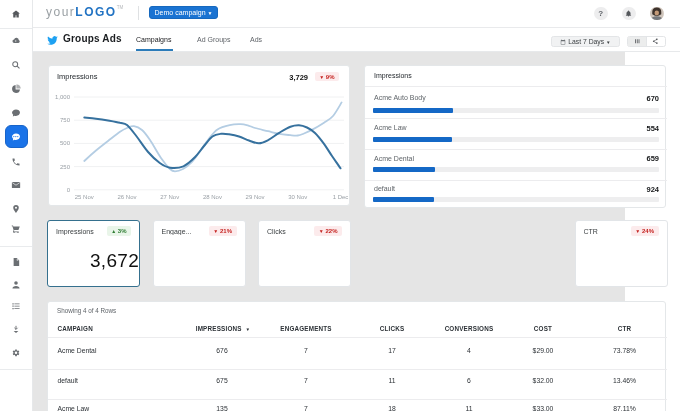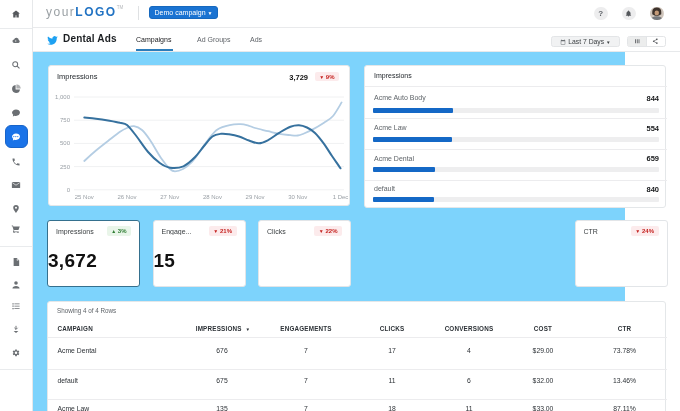--- a/index.html
+++ b/index.html
@@ -12,29 +12,29 @@
   .sic { position:absolute; left:50%; transform:translate(-50%,-50%); width:9.5px; height:9.5px; }
   .sic svg { display:block; width:9.5px; height:9.5px; }
   #sidebar .sdiv { position:absolute; left:0; width:32px; height:0; border-top:1px solid #e9ebed; }
   
   #top { position:absolute; left:33px; top:0; width:647px; height:28px; background:#fff;
     border-bottom:1px solid #e9eaec; z-index:4; }
   #hdr2 { position:absolute; left:33px; top:28px; width:647px; height:24px; background:#fff;
     border-bottom:1px solid #e7e9eb; z-index:4; }
   
   #content { position:absolute; left:33px; top:52px; width:592px; height:359px;
-    background:#7dd3fc; }
+    background:#e5e5e5; }
   .card { position:absolute; background:#fff; border:1px solid #e4e7e9; border-radius:3px; }
   
   .kpi { position:absolute; top:168px; width:93px; height:67px; background:#fff;
     border:1px solid #e2e5e8; border-radius:3px; }
   .kpi .lbl { position:absolute; left:8px; top:7px; font-size:7px; color:#3c4043;
      white-space:nowrap; max-width:46px; overflow:hidden; text-overflow:ellipsis; }
-  .kpi .val { position:absolute; left:0; right:0; top:29px; text-align:left;
-     font-size:19px; font-weight:bold; color:#111; letter-spacing:0.3px; }
+  .kpi .val { position:absolute; left:0; right:0; top:29px; text-align:right;
+     font-size:19px; font-weight:normal; color:#111; letter-spacing:0.3px;padding-left:40px; }
   .badge { position:absolute; right:8px; top:5px; font-size:6px; font-weight:bold;
      padding:2px 4.5px 1.5px; border-radius:2px; line-height:1; }
   .bg { color:#2e7d32; background:#e9f5e9; }
   .br { color:#c5221f; background:#fcebec; }
   .tri { font-size:5px; }
   .hc { transform:translateX(-50%); font-weight:bold; font-size:6.3px; letter-spacing:0.2px; white-space:nowrap; }
   .cc { transform:translateX(-50%); white-space:nowrap; }
 </style>
 </head>
 <body>
@@ -162,21 +162,21 @@
       <path d="M4 9 Q4 1 12 1 Q20 1 20 9 L20 13 Q16 16 12 16 Q8 16 4 13 Z" fill="#3d322b"></path>
       <ellipse cx="12" cy="10.5" rx="4" ry="4.4" fill="#c49a77"></ellipse>
       <path d="M1 24c0-5 5-7.5 11-7.5s11 2.5 11 7.5z" fill="#75787c"></path>
     </svg>
   </div>
 </div>
 <div id="hdr2">
   <svg viewBox="0 0 24 24" class="abs" style="left:14px; top:7px; width:11px; height:11px;" fill="#1da1f2">
       <path d="M23.6 4.8a9.4 9.4 0 0 1-2.7.75 4.7 4.7 0 0 0 2.1-2.6c-.93.55-1.96.94-3 1.15a4.7 4.7 0 0 0-8.1 4.3A13.4 13.4 0 0 1 2.2 3.5a4.7 4.7 0 0 0 1.46 6.3 4.6 4.6 0 0 1-2.13-.59v.06a4.72 4.72 0 0 0 3.77 4.62 4.8 4.8 0 0 1-2.12.08 4.72 4.72 0 0 0 4.4 3.27 9.45 9.45 0 0 1-5.85 2A9.7 9.7 0 0 1 .6 19.2a13.3 13.3 0 0 0 7.22 2.12c8.67 0 13.4-7.18 13.4-13.4v-.61a9.6 9.6 0 0 0 2.36-2.44z"></path>
     </svg>
-  <div class="abs" style="left:30px; top:5px; font-size:10px; font-weight:bold; color:#1b1e21; letter-spacing:0.2px;">Dental Ads</div>
+  <div class="abs" style="left:30px; top:5px; font-size:10px; font-weight:bold; color:#1b1e21; letter-spacing:0.2px;">Groups Ads</div>
   <div class="abs" style="left:103px; top:7.5px; font-size:7px; color:#202124;">Campaigns</div>
   <div class="abs" style="left:103px; top:21px; width:37px; height:2px; background:#2b7bb9;"></div>
   <div class="abs" style="left:164px; top:7.5px; font-size:7px; color:#5f6368;">Ad Groups</div>
   <div class="abs" style="left:217px; top:7.5px; font-size:7px; color:#5f6368;">Ads</div>
 
   <div class="abs" style="left:518px; top:8px; width:69px; height:11px; background:#f1f2f3;
       border:1px solid #e3e5e7; border-radius:2.5px; color:#3c4043; font-size:6.8px; line-height:9.5px; text-align:center;">
       <svg viewBox="0 0 24 24" style="width:6px;height:6px;vertical-align:-0.5px" fill="#6b6f73">
         <path d="M19 4h-1V2h-2v2H8V2H6v2H5a2 2 0 0 0-2 2v14a2 2 0 0 0 2 2h14a2 2 0 0 0 2-2V6a2 2 0 0 0-2-2zm0 16H5V9h14z"></path>
       </svg>
@@ -223,53 +223,52 @@
       </g>
       <path d="M35.3,95.0 C37.2,93.2 43.0,87.8 47.0,84.5 C51.0,81.2 55.0,78.1 59.0,75.0 C63.0,71.9 67.8,68.0 71.0,65.8 C74.2,63.6 75.7,62.9 78.0,62.0 C80.3,61.1 82.5,59.9 85.0,60.2 C87.5,60.5 90.3,61.7 93.0,64.0 C95.7,66.3 97.8,69.3 101.0,74.0 C104.2,78.7 108.7,87.2 112.0,92.0 C115.3,96.8 118.7,100.8 121.0,103.0 C123.3,105.2 123.8,105.3 126.0,105.3 C128.2,105.3 131.2,104.5 134.0,103.0 C136.8,101.5 140.0,99.2 143.0,96.0 C146.0,92.8 149.2,87.9 152.0,84.0 C154.8,80.1 157.2,75.9 160.0,72.5 C162.8,69.1 165.1,65.6 168.5,63.4 C171.9,61.2 176.8,60.0 180.7,59.1 C184.5,58.2 188.4,58.1 191.6,58.2 C194.8,58.3 197.6,59.2 200.0,59.8 C202.4,60.4 202.9,61.1 206.1,62.0 C209.3,62.9 215.1,64.2 219.1,65.2 C223.1,66.2 226.5,67.2 230.2,67.9 C233.9,68.6 238.3,68.9 241.4,69.2 C244.5,69.5 246.5,69.8 248.8,69.5 C251.1,69.2 252.5,68.5 255.0,67.5 C257.5,66.5 260.5,65.2 263.8,63.4 C267.1,61.6 271.6,58.9 275.0,56.7 C278.4,54.5 281.1,53.4 284.0,50.0 C286.9,46.6 291.2,38.7 292.6,36.4" fill="none" stroke="#b4cde3" stroke-width="1.8" stroke-linecap="round"></path>
       <path d="M35.3,51.5 C37.2,51.7 43.0,52.2 47.0,52.7 C51.0,53.2 55.0,53.8 59.0,54.5 C63.0,55.2 67.8,56.0 71.0,56.8 C74.2,57.5 75.3,56.8 78.0,59.0 C80.7,61.2 83.8,65.5 87.3,70.0 C90.8,74.5 95.2,81.5 99.1,86.0 C103.0,90.5 107.1,94.4 110.8,97.0 C114.5,99.6 117.1,101.2 121.0,101.7 C124.9,102.2 130.2,102.1 134.4,100.3 C138.6,98.5 142.7,94.4 146.1,91.0 C149.5,87.6 152.1,83.4 155.0,80.0 C157.9,76.6 160.6,72.5 163.4,70.5 C166.2,68.5 169.2,68.2 172.0,67.8 C174.8,67.4 177.0,67.8 180.0,68.3 C183.0,68.8 186.7,69.5 190.0,70.5 C193.3,71.5 196.7,73.4 200.0,74.5 C203.3,75.6 206.8,77.4 210.0,77.3 C213.2,77.2 215.7,75.8 219.1,74.1 C222.5,72.3 226.5,69.0 230.2,66.8 C233.9,64.6 238.1,62.0 241.4,60.7 C244.7,59.4 247.2,59.1 250.0,59.2 C252.8,59.3 255.3,60.2 258.0,61.5 C260.7,62.8 263.2,64.3 266.0,67.0 C268.8,69.7 272.2,74.1 275.0,77.9 C277.8,81.7 280.2,85.9 283.0,90.0 C285.8,94.1 290.1,100.2 291.5,102.3" fill="none" stroke="#36719e" stroke-width="2" stroke-linecap="round"></path>
     </svg>
   </div>
 
   <div class="card" style="left:331px; top:13px; width:302px; height:143px;">
     <div class="abs" style="left:9px; top:6px; font-size:7px; color:#24292e;">Impressions</div>
     <div class="abs" style="left:0; top:20px; width:302px; border-top:1px solid #ececee;"></div>
     <div class="abs" style="left:9px; top:28px; font-size:7px; color:#5f6469;">Acme Auto Body</div>
-    <div class="abs" style="right:6px; top:27.5px; font-size:7.5px; font-weight:bold; color:#16181a;">844</div>
+    <div class="abs" style="right:6px; top:27.5px; font-size:7.5px; font-weight:bold; color:#16181a;">670</div>
     <div class="abs" style="left:8px; top:42px; width:286px; height:5px; background:#eeeeef; border-radius:1px;">
         <span style="position:absolute;left:0;top:0;height:5px;width:80px;background:#1468c6;border-radius:1px;"></span>
       </div>
     <div class="abs" style="left:0; top:52px; width:302px; border-top:1px solid #ececee;"></div>
     <div class="abs" style="left:9px; top:58px; font-size:7px; color:#5f6469;">Acme Law</div>
     <div class="abs" style="right:6px; top:57.5px; font-size:7.5px; font-weight:bold; color:#16181a;">554</div>
     <div class="abs" style="left:8px; top:71px; width:286px; height:5px; background:#eeeeef; border-radius:1px;">
         <span style="position:absolute;left:0;top:0;height:5px;width:78.5px;background:#1468c6;border-radius:1px;"></span>
       </div>
     <div class="abs" style="left:0; top:83px; width:302px; border-top:1px solid #ececee;"></div>
     <div class="abs" style="left:9px; top:88.5px; font-size:7px; color:#5f6469;">Acme Dental</div>
     <div class="abs" style="right:6px; top:88px; font-size:7.5px; font-weight:bold; color:#16181a;">659</div>
     <div class="abs" style="left:8px; top:101px; width:286px; height:5px; background:#eeeeef; border-radius:1px;">
         <span style="position:absolute;left:0;top:0;height:5px;width:62px;background:#1468c6;border-radius:1px;"></span>
       </div>
     <div class="abs" style="left:0; top:113.5px; width:302px; border-top:1px solid #ececee;"></div>
     <div class="abs" style="left:9px; top:119px; font-size:7px; color:#5f6469;">default</div>
-    <div class="abs" style="right:6px; top:118.5px; font-size:7.5px; font-weight:bold; color:#16181a;">840</div>
+    <div class="abs" style="right:6px; top:118.5px; font-size:7.5px; font-weight:bold; color:#16181a;">924</div>
     <div class="abs" style="left:8px; top:130.5px; width:286px; height:5px; background:#eeeeef; border-radius:1px;">
         <span style="position:absolute;left:0;top:0;height:5px;width:60.5px;background:#1468c6;border-radius:1px;"></span>
       </div>
   </div>
 
   <div class="kpi" style="left:14px; border:1.5px solid #35708e;">
     <span class="lbl">Impressions</span>
       <span class="badge bg"><span class="tri">▲</span> 3%</span>
     <div class="val">3,672</div>
   </div>
   <div class="kpi" style="left:119.5px;">
     <span class="lbl">Engage...</span>
       <span class="badge br"><span class="tri">▼</span> 21%</span>
-    <div class="val">15</div>
   </div>
   <div class="kpi" style="left:225px;">
     <span class="lbl">Clicks</span>
       <span class="badge br"><span class="tri">▼</span> 22%</span>
   </div>
   <div class="kpi" style="left:541.5px;">
     <span class="lbl">CTR</span>
       <span class="badge br"><span class="tri">▼</span> 24%</span>
   </div>
 

